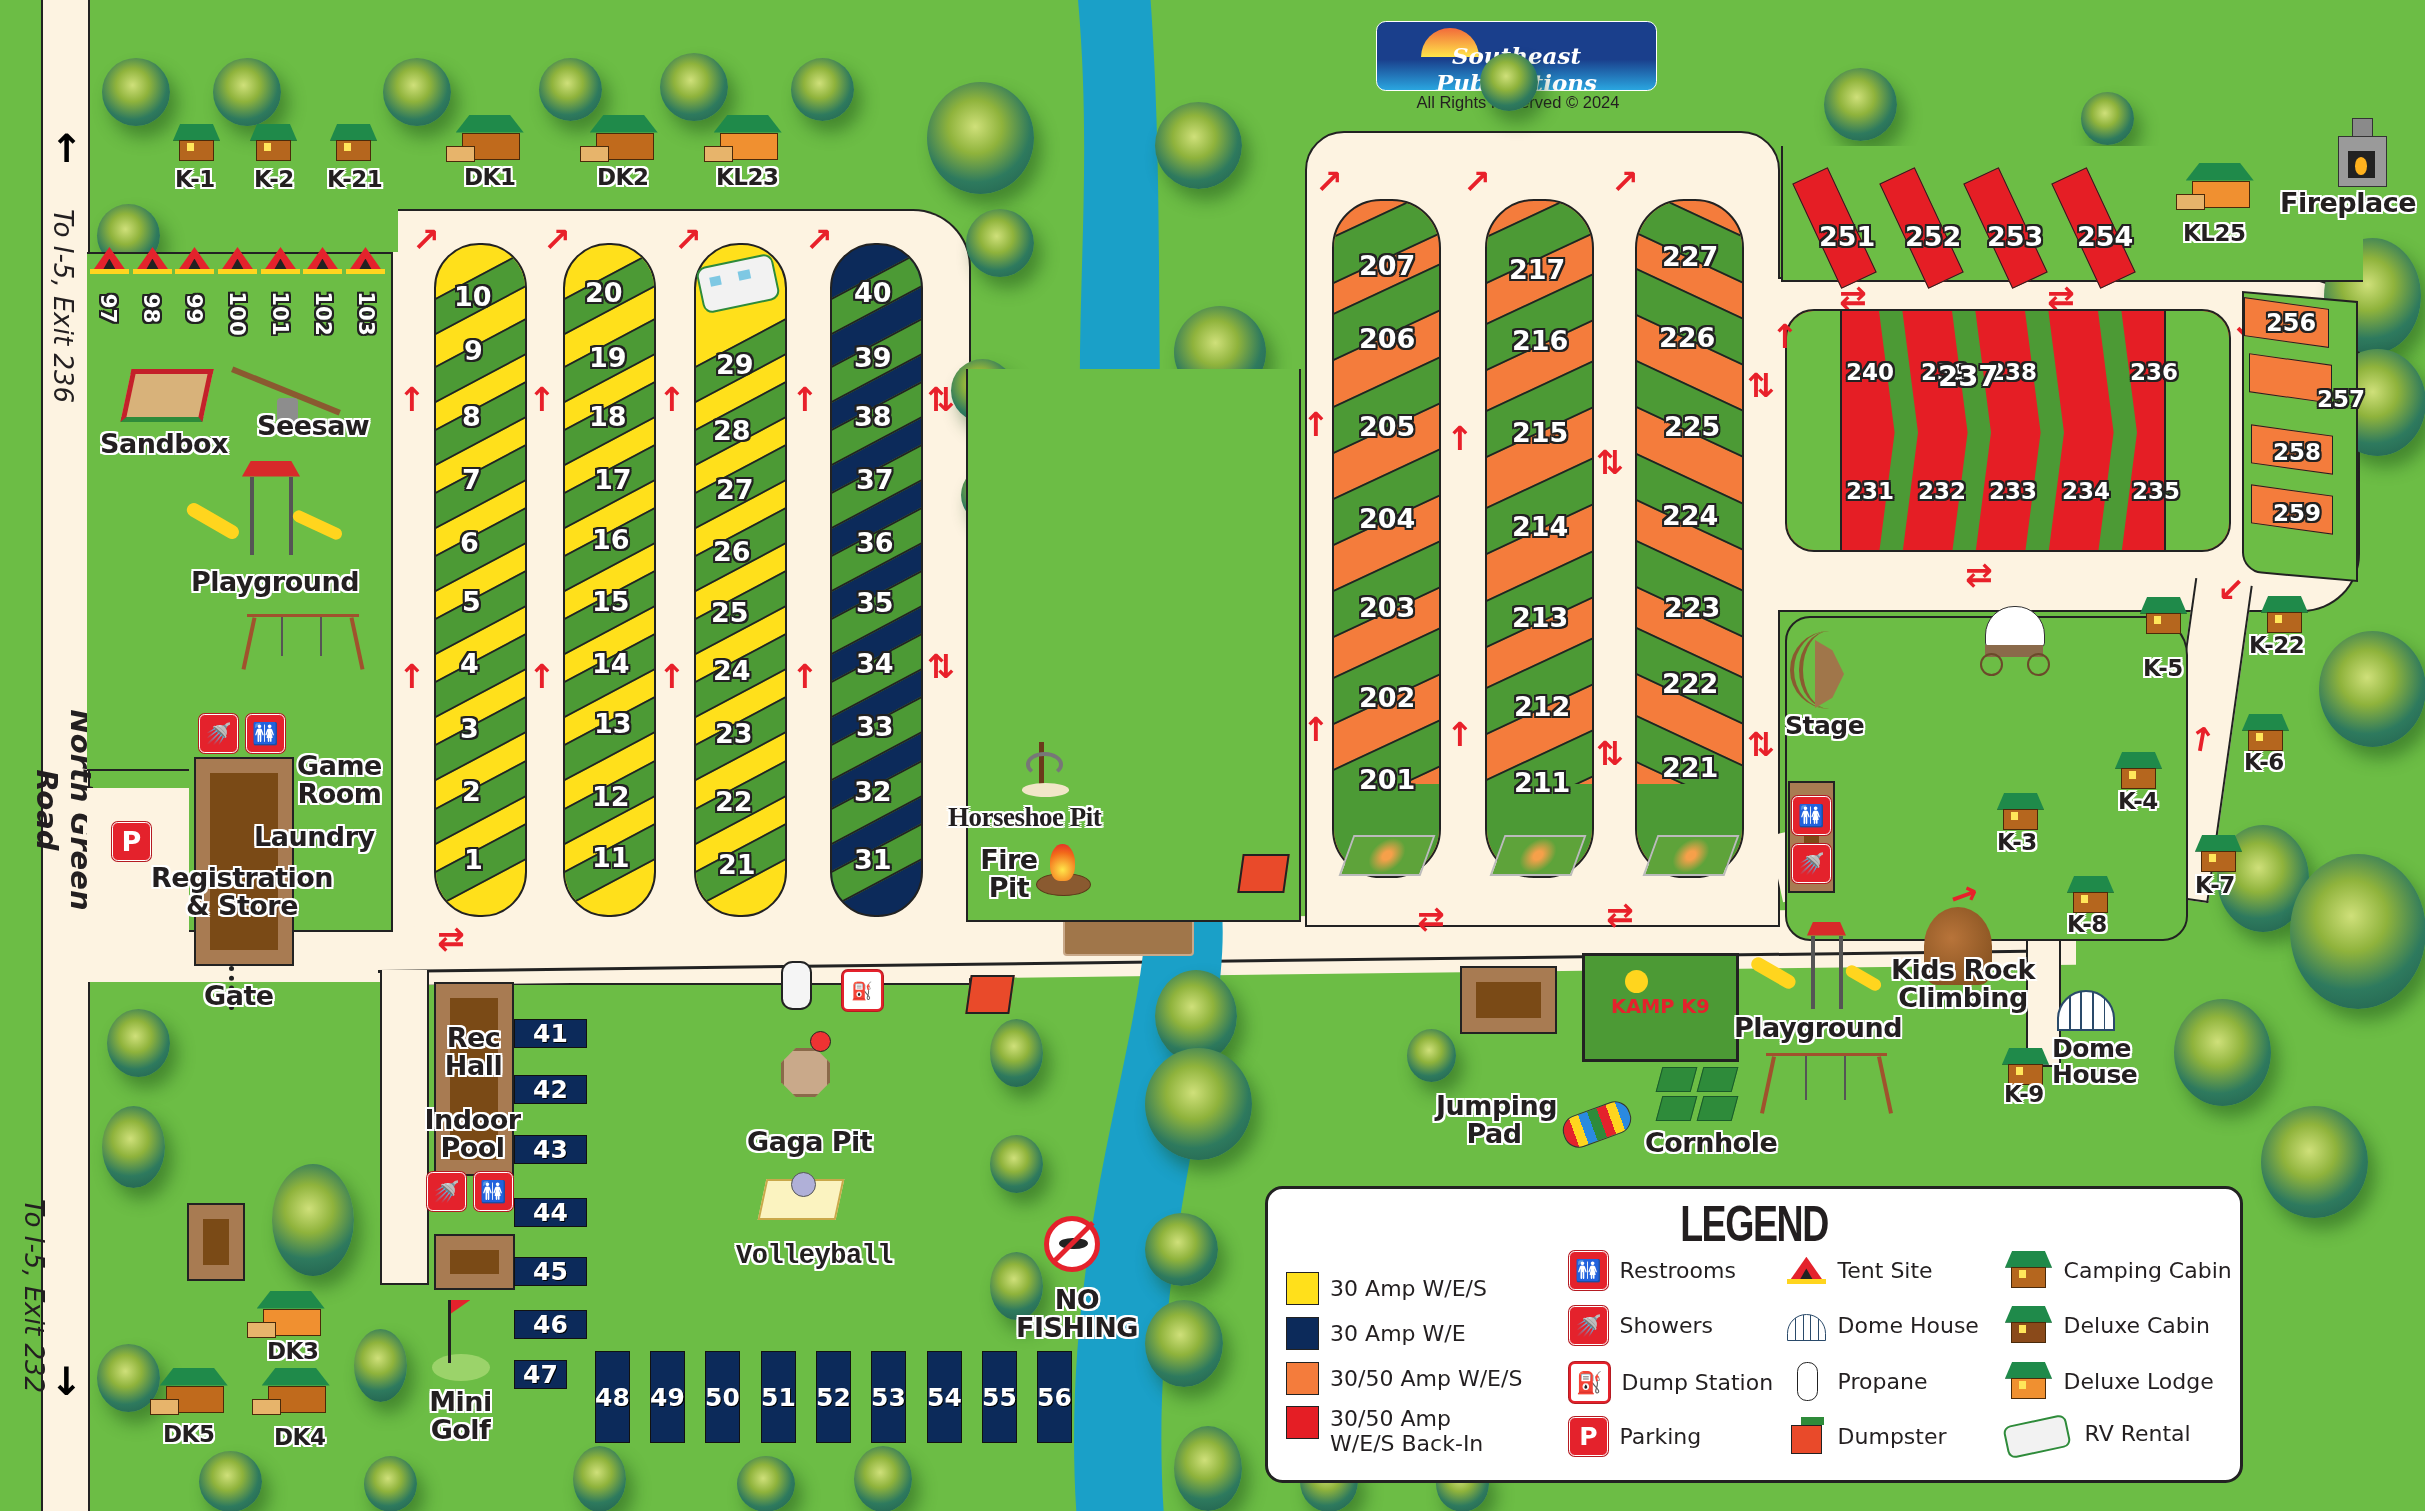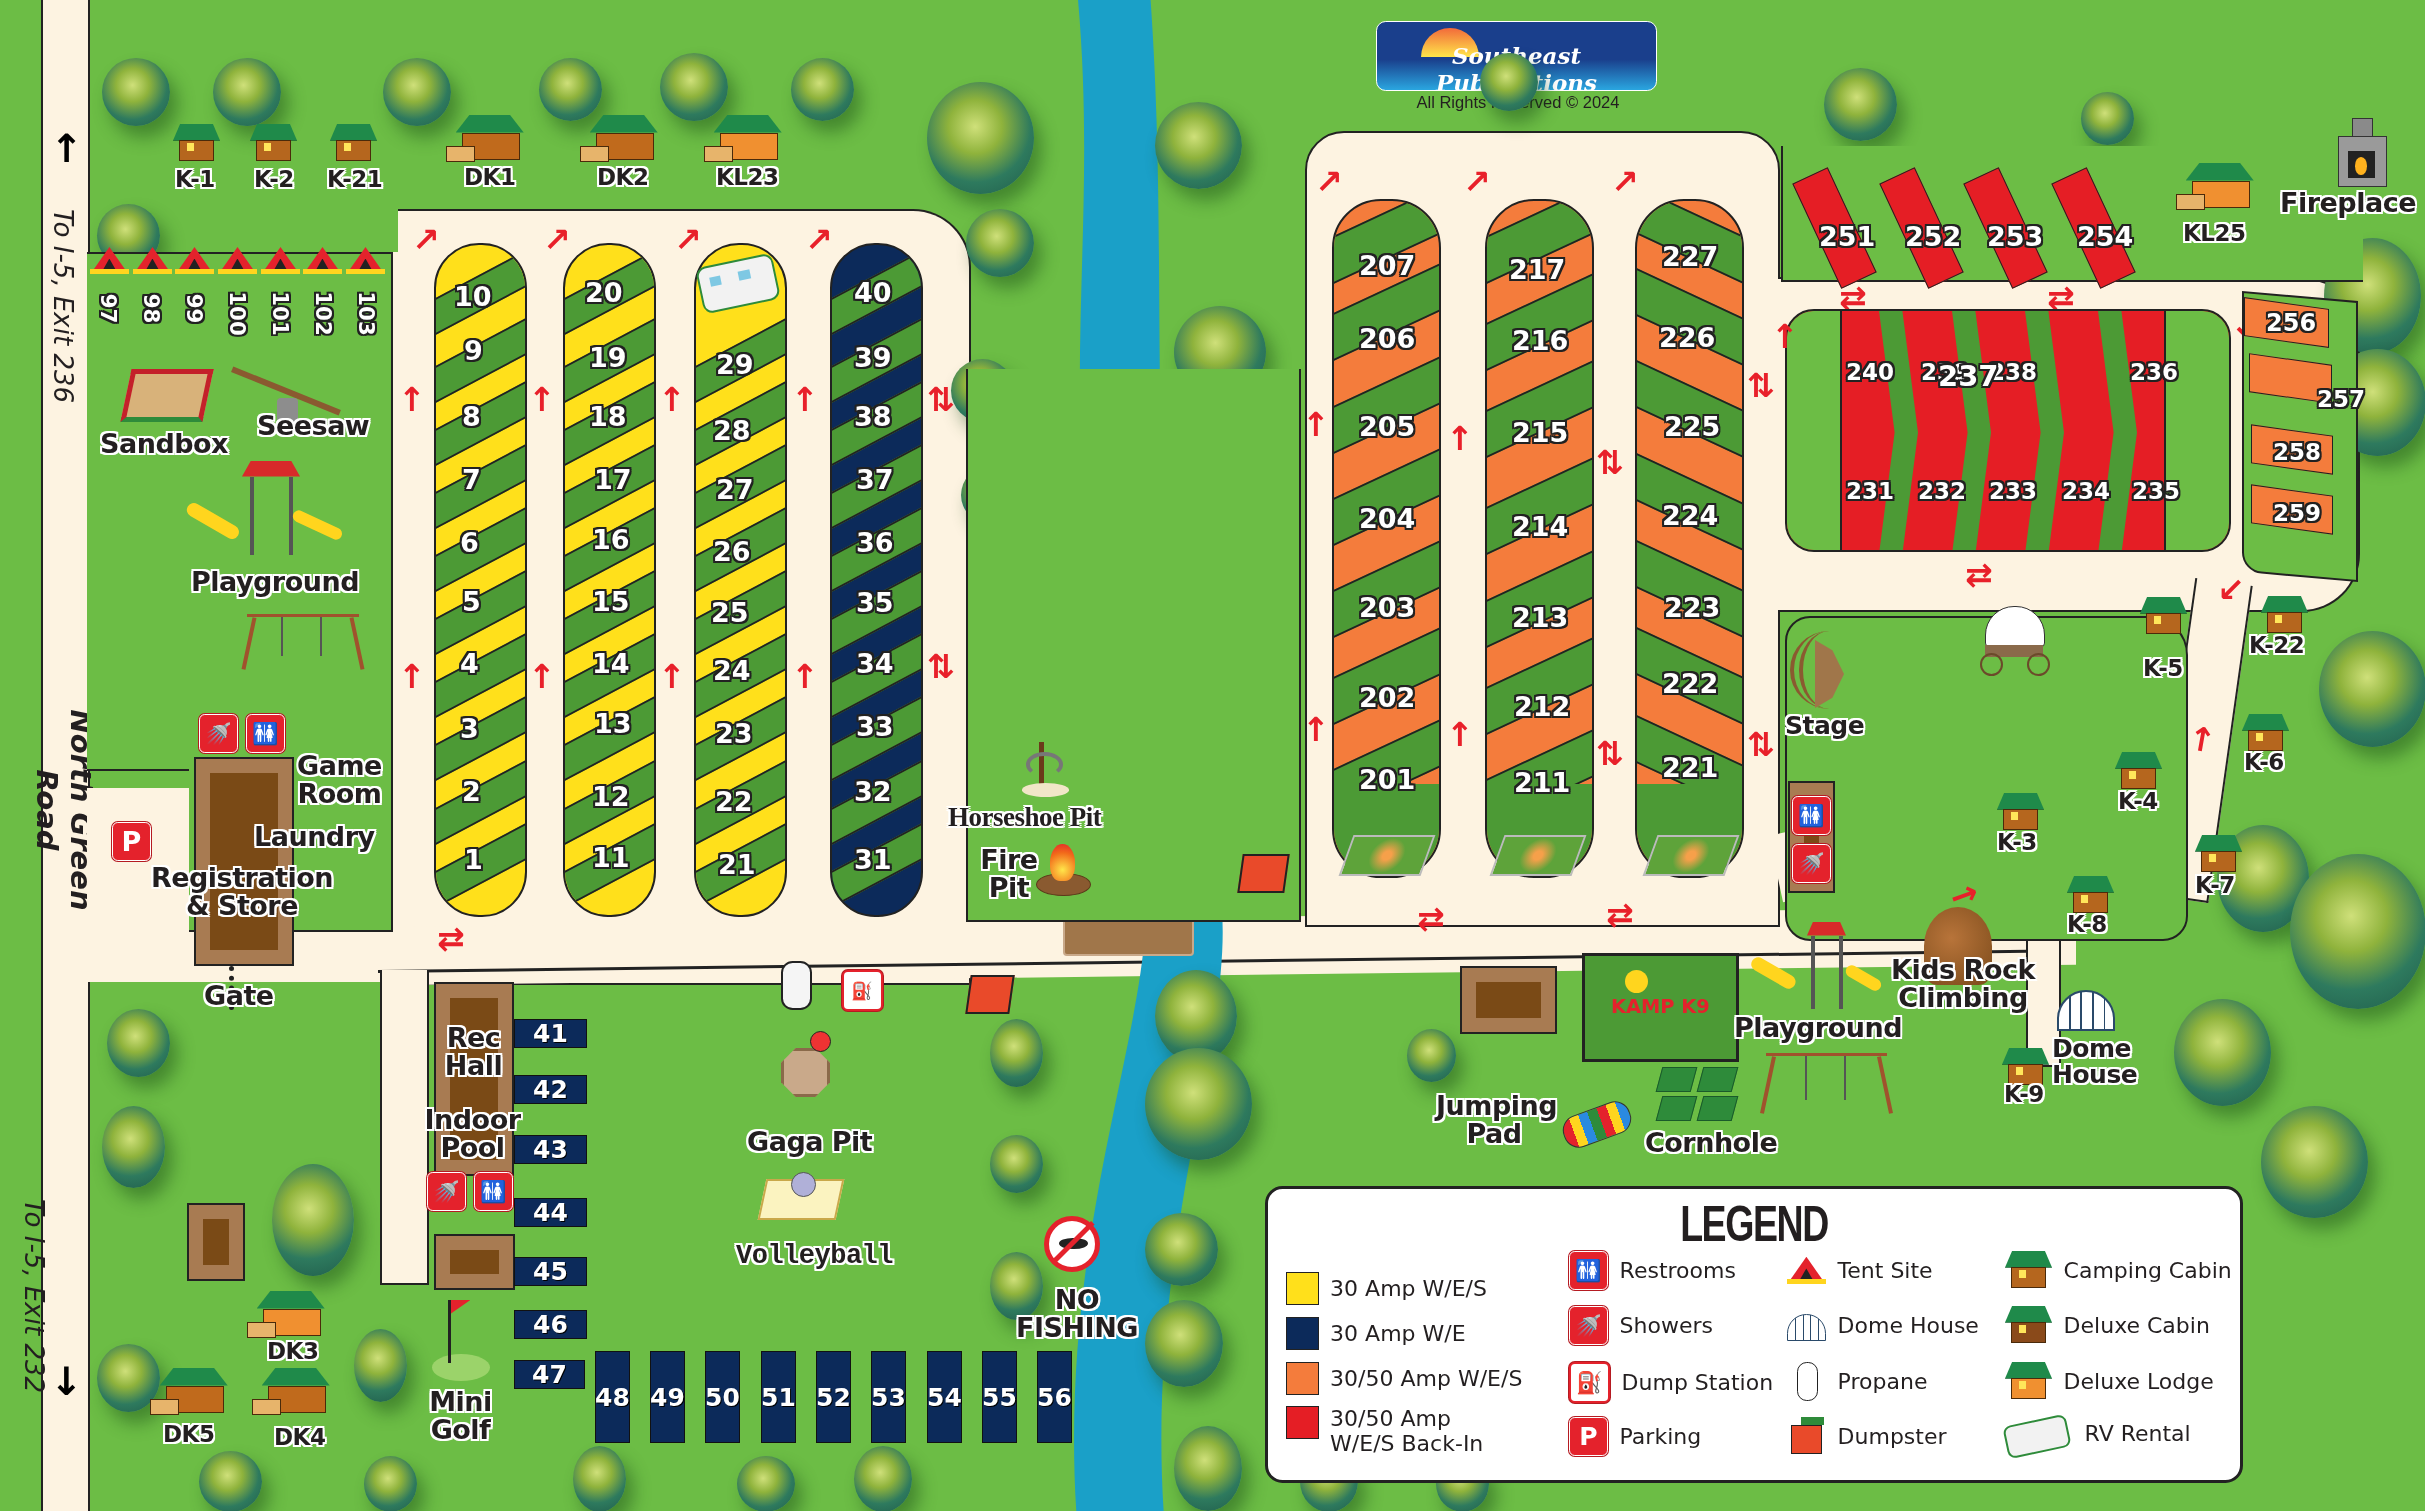--- a/index.html
+++ b/index.html
@@ -374,21 +374,21 @@
 <div class="icon-red" style="left:474px; top:1172px;">🚻</div>
 <div class="bldg" style="left:434px; top:1234px; width:81px; height:56px;"></div>
 <div class="bldg" style="left:187px; top:1203px; width:58px; height:78px;"></div>
 
 <div class="navybox" style="left:514px; top:1019px; width:73px; height:29px;">41</div>
 <div class="navybox" style="left:514px; top:1075px; width:73px; height:29px;">42</div>
 <div class="navybox" style="left:514px; top:1135px; width:73px; height:29px;">43</div>
 <div class="navybox" style="left:514px; top:1198px; width:73px; height:29px;">44</div>
 <div class="navybox" style="left:514px; top:1257px; width:73px; height:29px;">45</div>
 <div class="navybox" style="left:514px; top:1310px; width:73px; height:29px;">46</div>
-<div class="navybox" style="left:514px; top:1360px; width:71px; height:29px;">47</div>
+<div class="navybox" style="left:514px; top:1360px; width:53px; height:29px;">47</div>
 
 <div class="navybox" style="left:595px; top:1351px; width:35px; height:92px;">48</div>
 <div class="navybox" style="left:650px; top:1351px; width:35px; height:92px;">49</div>
 <div class="navybox" style="left:705px; top:1351px; width:35px; height:92px;">50</div>
 <div class="navybox" style="left:761px; top:1351px; width:35px; height:92px;">51</div>
 <div class="navybox" style="left:816px; top:1351px; width:35px; height:92px;">52</div>
 <div class="navybox" style="left:871px; top:1351px; width:35px; height:92px;">53</div>
 <div class="navybox" style="left:927px; top:1351px; width:35px; height:92px;">54</div>
 <div class="navybox" style="left:982px; top:1351px; width:35px; height:92px;">55</div>
 <div class="navybox" style="left:1037px; top:1351px; width:35px; height:92px;">56</div>

